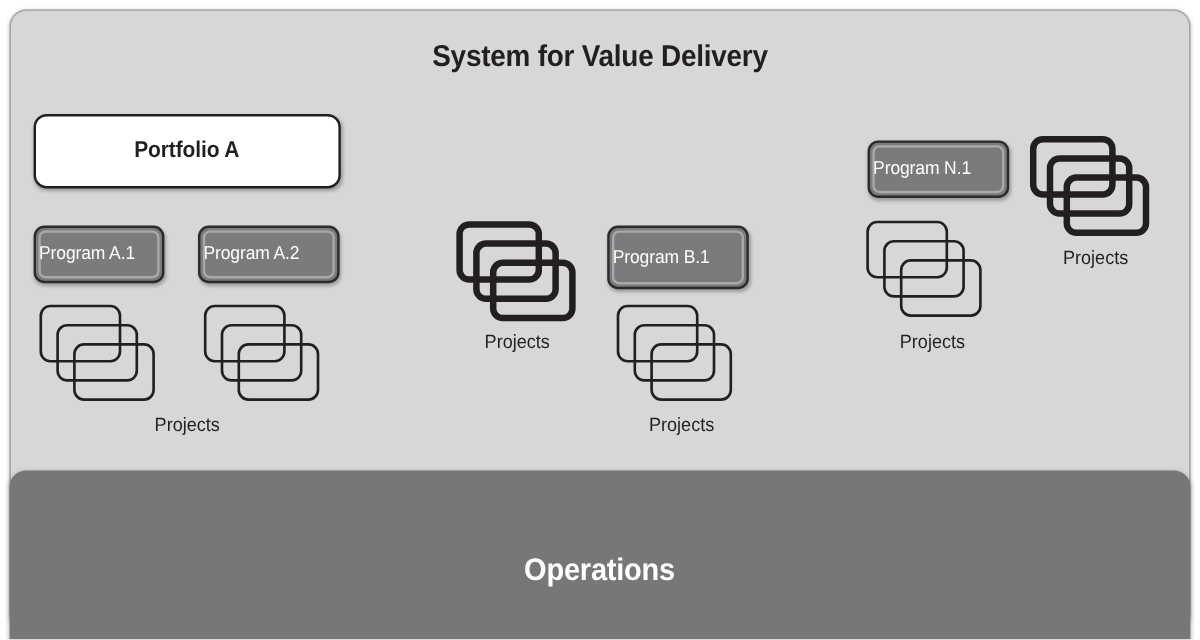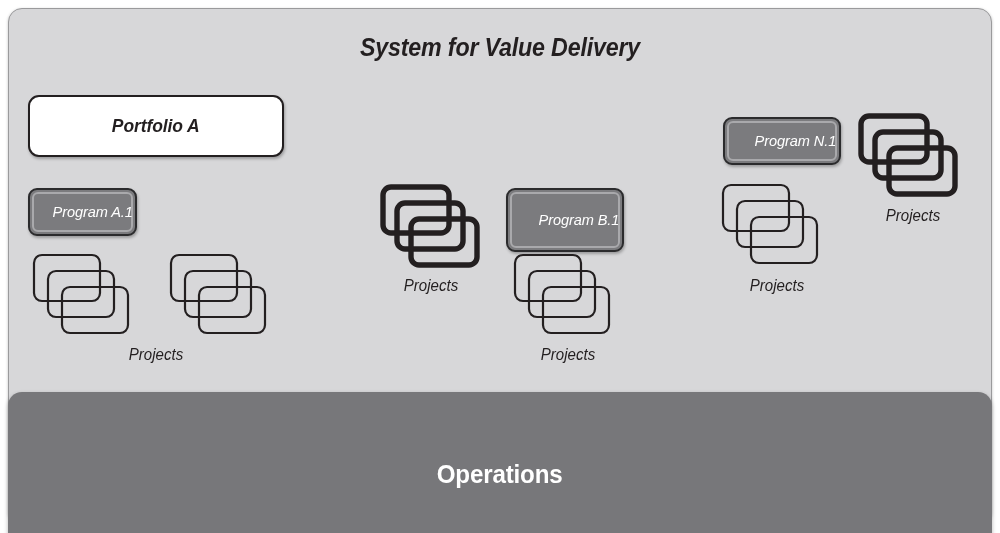--- a/index.html
+++ b/index.html
@@ -26,21 +26,20 @@
     position: absolute;
     left: 8px;
     top: 8px;
     width: 984px;
     height: 517px;
     background: #d7d7d9;
     border: 1px solid #9a9a9c;
     border-radius: 14px;
     box-sizing: border-box;
     box-shadow: 0 1px 3px rgba(0,0,0,0.25);
-    font-style: italic;
   }
 
   
   .svd-title {
     position: absolute;
     left: 0;
     top: 24px;
     width: 100%;
     text-align: center;
     font-size: 25px;
@@ -73,21 +72,21 @@
 
   
   .program-box {
     position: absolute;
     background: #7b7b7e;
     border: 2.5px solid #2b2b2d;
     border-radius: 9px;
     box-sizing: border-box;
     display: flex;
     align-items: center;
-    justify-content: flex-end;
+    justify-content: flex-start;
     box-shadow: 1px 2px 3px rgba(0,0,0,0.28);
   }
   .program-box .inner-ring {
     position: absolute;
     left: 2px;
     top: 2px;
     right: 2px;
     bottom: 2px;
     border: 2px solid #a9a9ac;
     border-radius: 6px;
@@ -164,20 +163,24 @@
 
     <div class="portfolio-box" style="left:19px; top:86px; width:256px; height:62px;">
       <span class="portfolio-label">Portfolio A</span>
     </div>
 
     <div class="program-box" style="left:19px; top:179px; width:109px; height:48px;">
       <span class="inner-ring"></span>
       <span class="program-label">Program A.1</span>
     </div>
 
+    <div class="program-box" style="left:156px; top:179px; width:118px; height:48px;">
+      <span class="inner-ring"></span>
+      <span class="program-label">Program A.2</span>
+    </div>
 
     <div class="project-stack thin" style="left:23px; top:244px;">
       <svg width="100" height="88" viewBox="0 0 100 88">
         <rect x="2" y="2" width="66" height="46" rx="8" ry="8"></rect>
         <rect x="16" y="18" width="66" height="46" rx="8" ry="8"></rect>
         <rect x="30" y="34" width="66" height="46" rx="8" ry="8"></rect>
       </svg>
     </div>
 
     <div class="project-stack thin" style="left:160px; top:244px;">
@@ -194,21 +197,21 @@
     <div class="project-stack thick" style="left:370px; top:174px;">
       <svg width="104" height="92" viewBox="0 0 104 92">
         <rect x="4" y="4" width="66" height="46" rx="8" ry="8"></rect>
         <rect x="18" y="20" width="66" height="46" rx="8" ry="8"></rect>
         <rect x="32" y="36" width="66" height="46" rx="8" ry="8"></rect>
       </svg>
     </div>
 
     <div class="projects-caption" style="left:360px; top:268px; width:124px;">Projects</div>
 
-    <div class="program-box" style="left:497px; top:179px; width:118px; height:64px;">
+    <div class="program-box" style="left:497px; top:179px; width:118px; height:53px;">
       <span class="inner-ring"></span>
       <span class="program-label">Program B.1</span>
     </div>
 
     <div class="project-stack thin" style="left:504px; top:244px;">
       <svg width="100" height="88" viewBox="0 0 100 88">
         <rect x="2" y="2" width="66" height="46" rx="8" ry="8"></rect>
         <rect x="16" y="18" width="66" height="46" rx="8" ry="8"></rect>
         <rect x="30" y="34" width="66" height="46" rx="8" ry="8"></rect>
       </svg>

